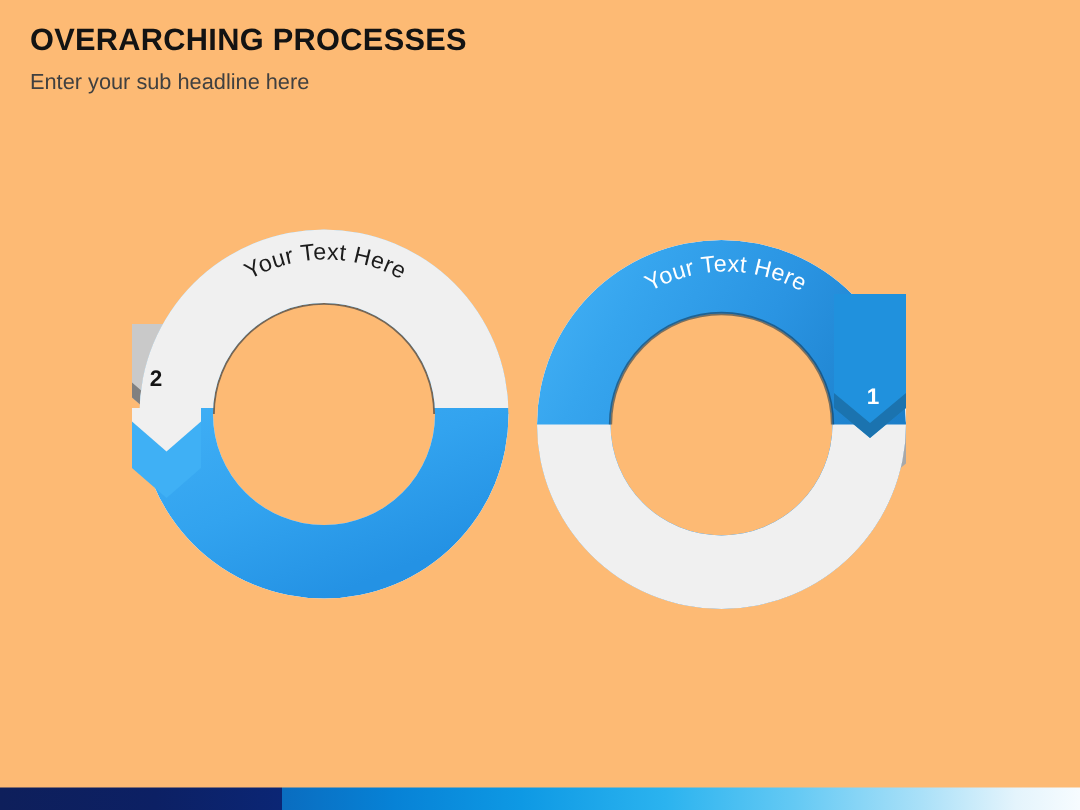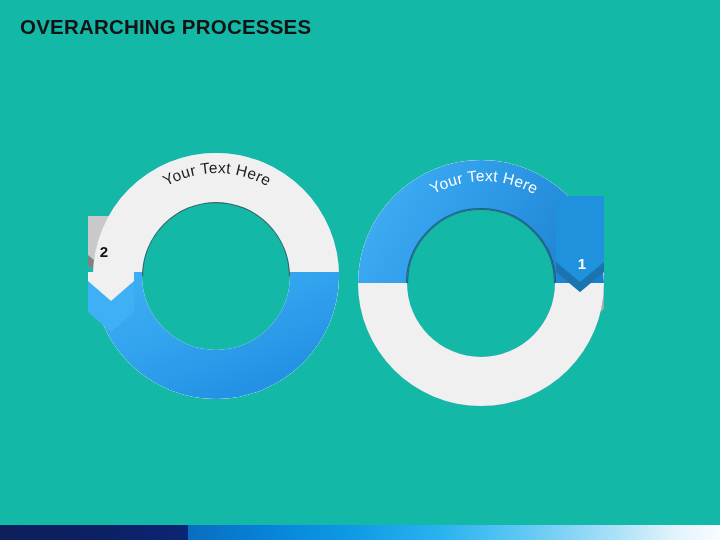--- a/index.html
+++ b/index.html
@@ -13,21 +13,21 @@
     font-family: "Liberation Sans", sans-serif;
     overflow: hidden;
     position: relative;
   }
 
   #slide {
     position: absolute;
     inset: 0;
     width: 720px;
     height: 540px;
-    background: #14b8a6;
+    background: #fdba74;
   }
 
   
   #header {
     position: absolute;
     left: 20px;
     top: 14px;
     width: 660px;
   }
   #title {
@@ -108,20 +108,21 @@
         #f7fcff 100%);
   }
 </style>
 </head>
 <body>
 
 <div id="slide">
 
   <div id="header">
     <div id="title">OVERARCHING PROCESSES</div>
+    <div id="subtitle">Enter your sub headline here</div>
   </div>
 
   <div id="diagram-wrap">
     <svg id="infinity-svg" width="720" height="540" viewBox="0 0 720 540" xmlns="http://www.w3.org/2000/svg">
       <defs>
 
         <path id="pathLeftText" d="M 115 275 A 102 102 0 0 1 319 275" fill="none"></path>
         <path id="pathRightText" d="M 382 283 A 102 102 0 0 1 586 283" fill="none"></path>
 
         <linearGradient id="grayTopGrad" x1="0" y1="0" x2="0.25" y2="1">

